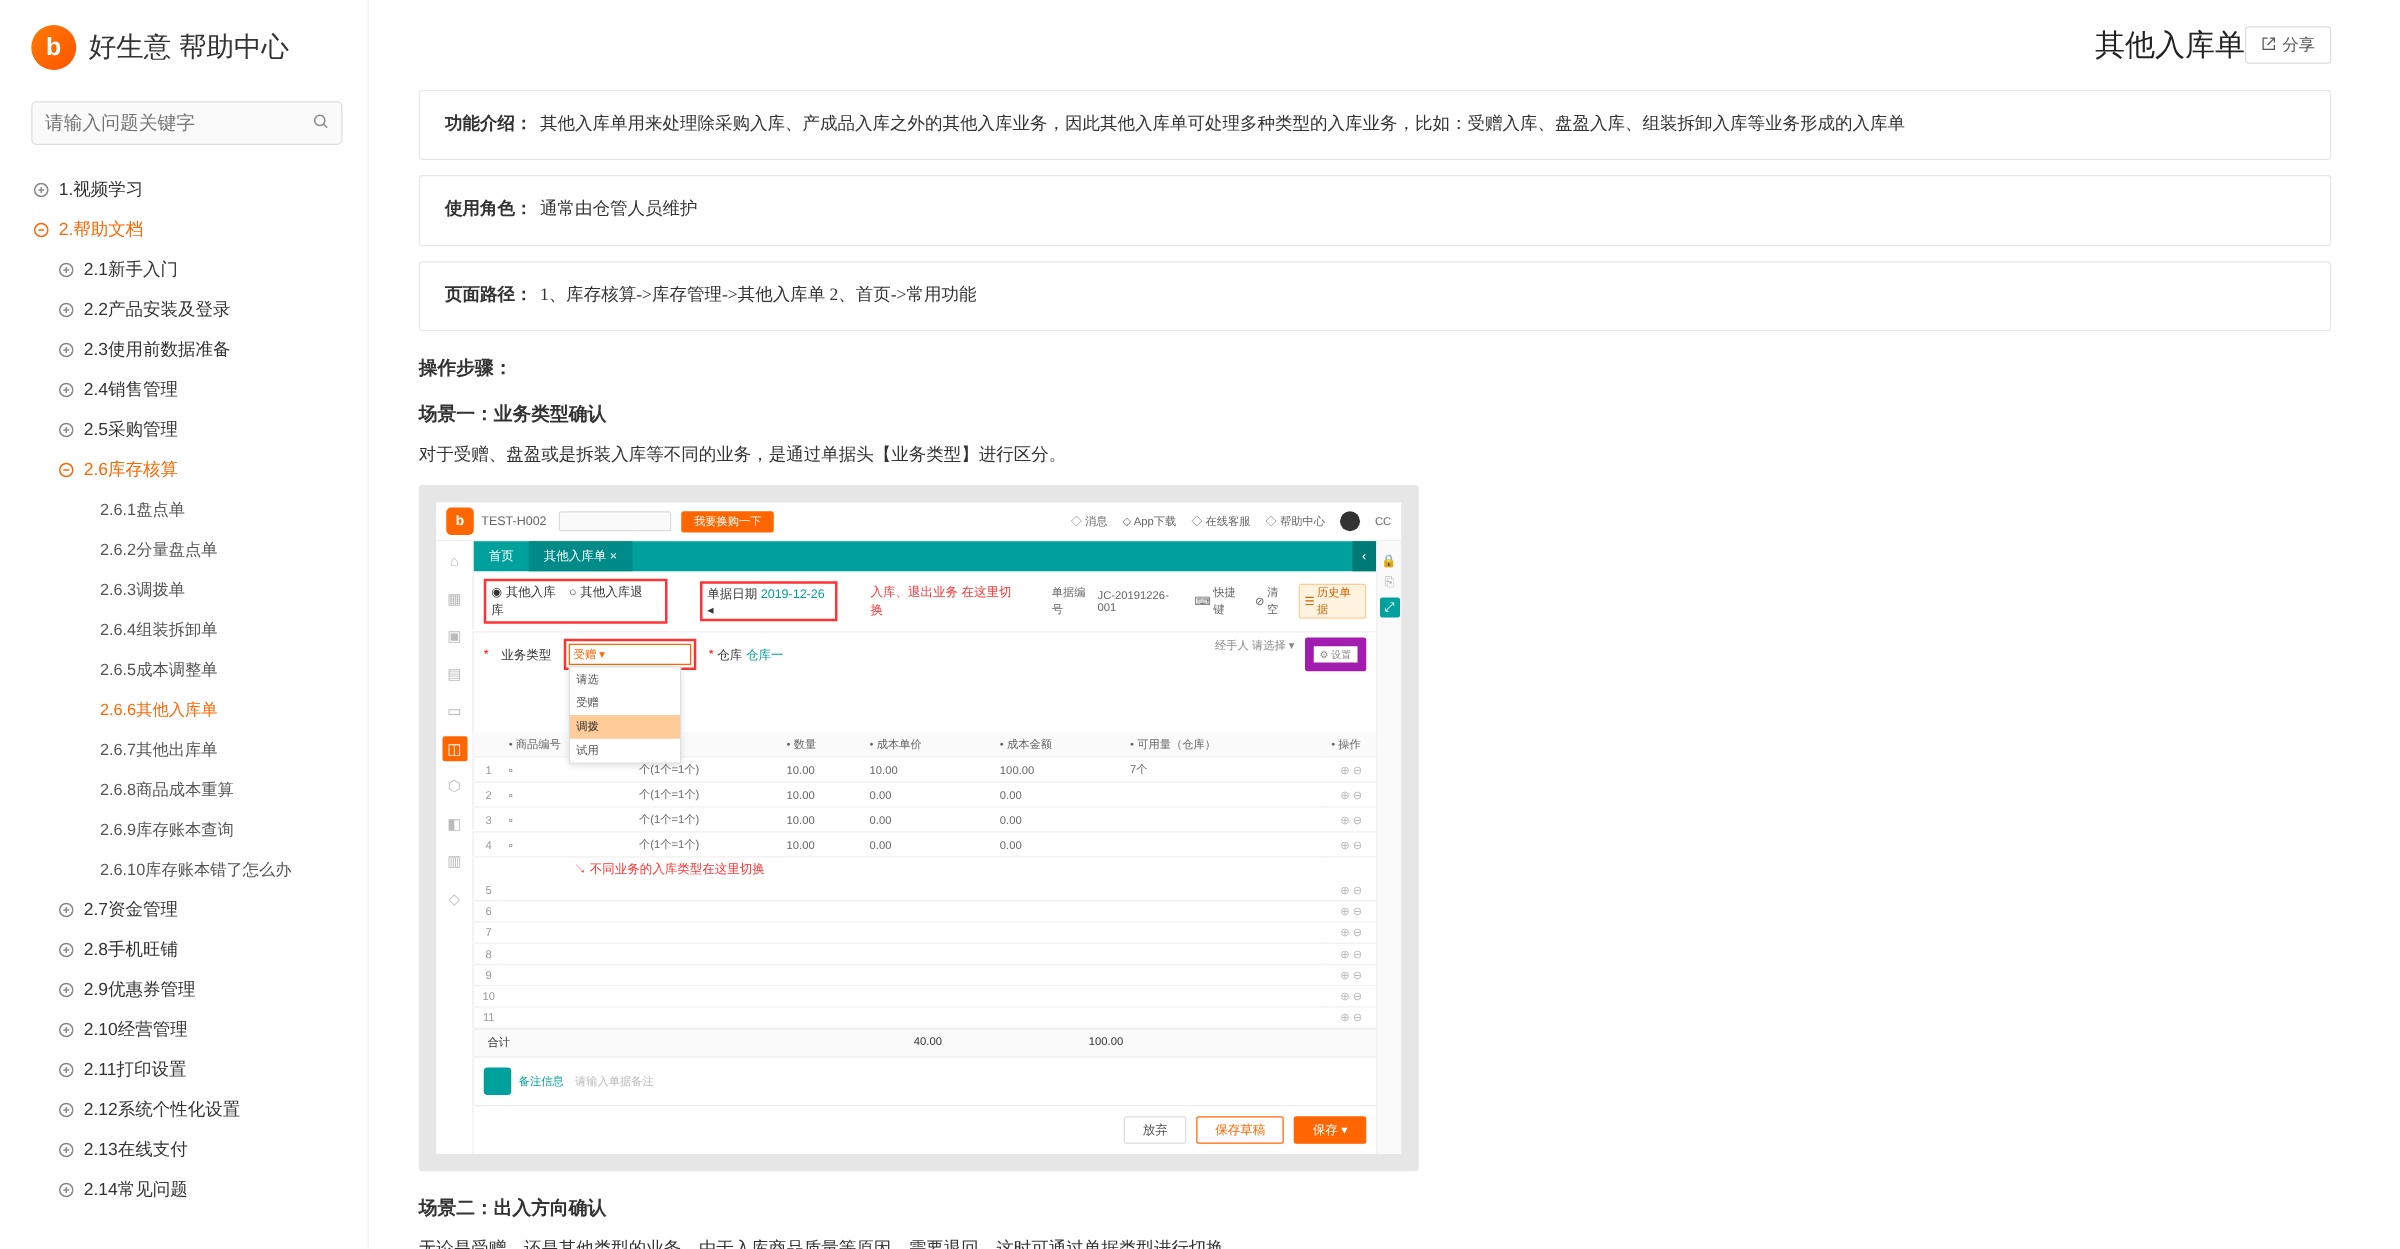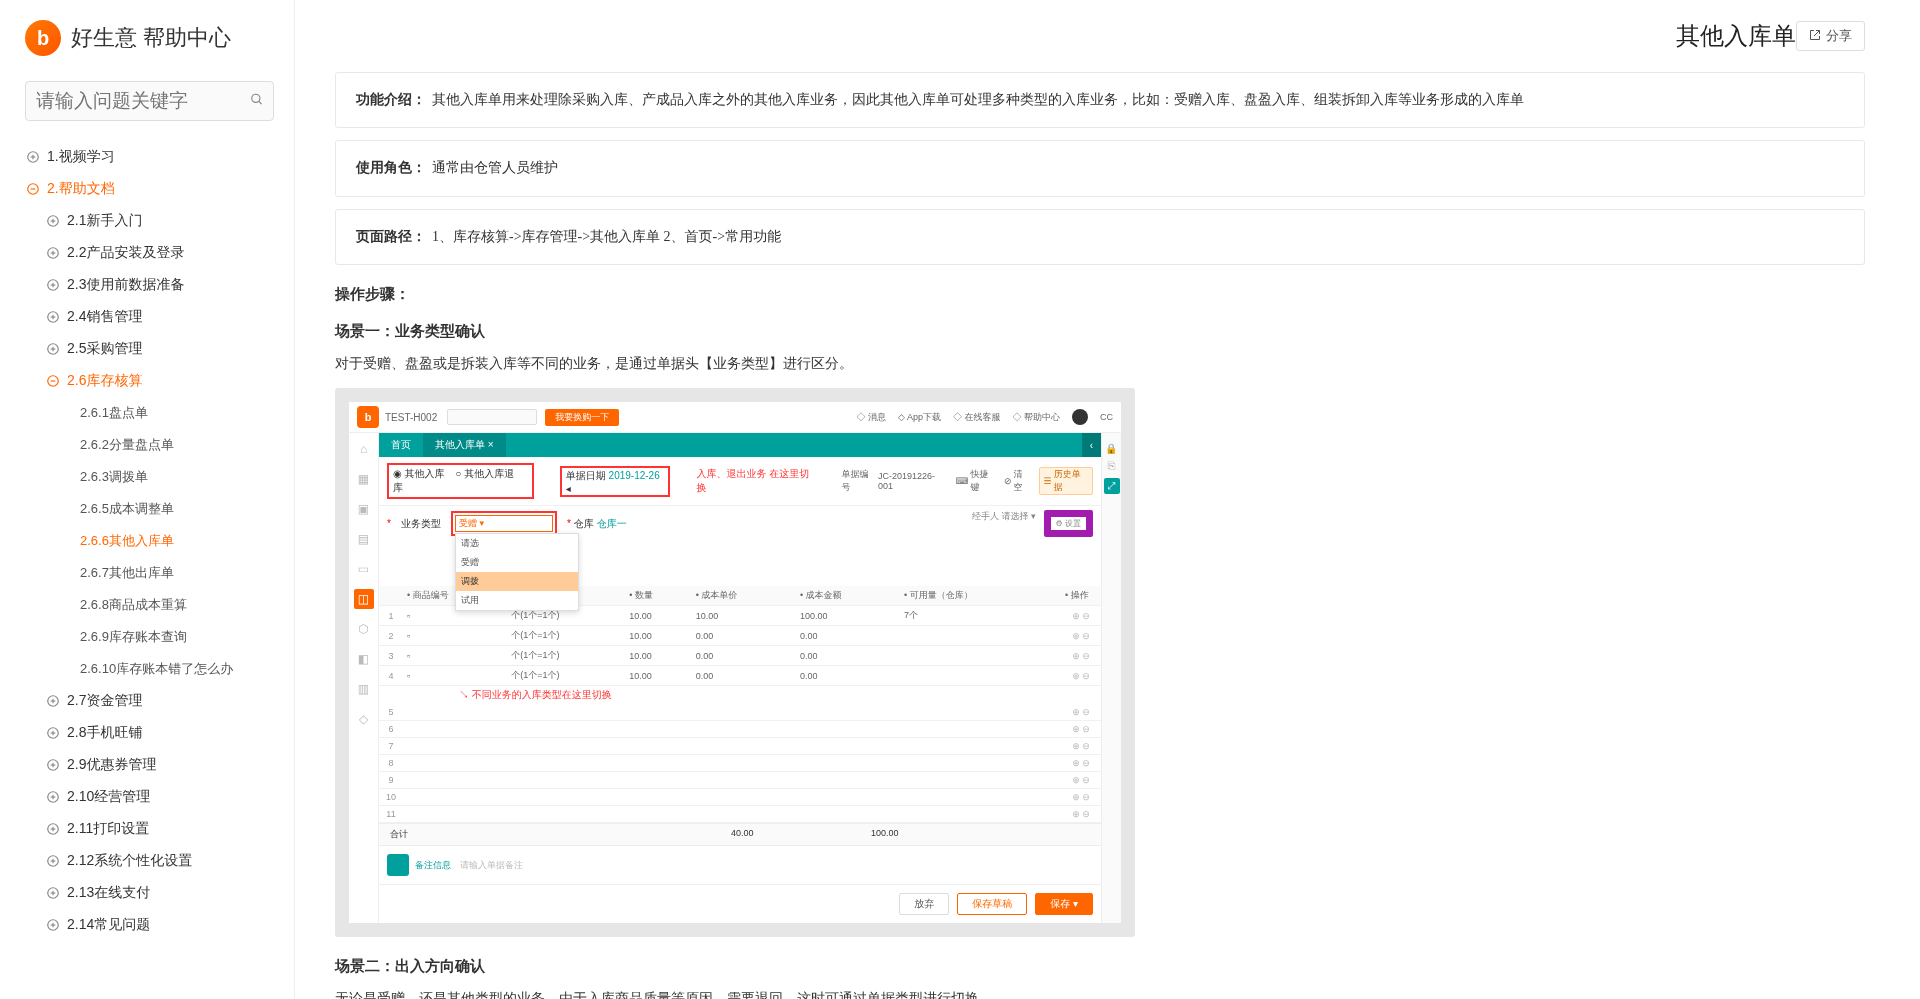--- a/index.html
+++ b/index.html
@@ -6,21 +6,21 @@
 body { font-family: "Microsoft YaHei", "PingFang SC", sans-serif; font-size: 14px; color: #333; background: #fff; }
 
 .container { display: flex; width: 100%; }
 
 
 .sidebar { width: 295px; min-width: 295px; padding: 20px 20px 20px 25px; border-right: 1px solid #eee; }
 .logo-row { display: flex; align-items: center; gap: 10px; margin-bottom: 25px; }
 .logo { width: 36px; height: 36px; border-radius: 50%; background: linear-gradient(135deg, #ff7a00, #ff5500); display: flex; align-items: center; justify-content: center; color: #fff; font-weight: bold; font-size: 20px; }
 .logo-text { font-size: 22px; color: #333; font-weight: 500; }
 .search-wrap { position: relative; margin-bottom: 20px; }
-.search-input { width: 100%; padding: 8px 30px 8px 10px; border: 1px solid #ddd; border-radius: 4px; background: #fafafa; font-size: 19px; outline: none; }
+.search-input { width: 100%; padding: 8px 30px 8px 10px; border: 1px solid #ddd; border-radius: 4px; background: #fafafa; font-size: 15px; outline: none; }
 .search-icon-pos { position: absolute; right: 10px; top: 50%; transform: translateY(-50%); color: #888; }
 
 .nav-item { display: flex; align-items: center; padding: 7px 0 7px 0; cursor: pointer; color: #333; font-size: 14px; }
 .nav-item.active { color: #ff6600; }
 .nav-item .icon-slot { width: 16px; height: 16px; margin-right: 6px; display: inline-flex; align-items: center; justify-content: center; font-size: 14px; color: #888; }
 .nav-item.active .icon-slot { color: #ff6600; }
 .lvl2 { padding-left: 20px; }
 .lvl3 { padding-left: 55px; }
 .lvl3 .nav-text { font-size: 13px; color: #555; }
 .lvl3.active .nav-text { color: #ff6600; }
@@ -63,21 +63,21 @@
 .mock-radio { margin-right: 8px; }
 .mock-date-box { border: 2px solid #ff3333; padding: 1px 4px; display: inline-block; }
 .mock-red-text { color: #ff3333; font-size: 10px; }
 .mock-right-links { margin-left: auto; display: flex; gap: 8px; font-size: 9px; color: #666; align-items: center; }
 .mock-right-links span { display: inline-flex; align-items: center; gap: 2px; }
 .mock-hist-badge { background: #fff3e0; border: 1px solid #ffcc99; padding: 0 4px; border-radius: 2px; color: #cc6600; }
 
 .mock-row2 { display: flex; padding: 4px 8px; gap: 10px; font-size: 10px; align-items: center; }
 .mock-dropdown-box { border: 2px solid #ff3333; padding: 2px; position: relative; }
 .mock-dropdown { width: 98px; border: 1px solid #ff6600; font-size: 9px; padding: 1px 3px; background: #fff; color: #ff6600; }
-.mock-dropdown-list { position: absolute; top: 20px; left: 2px; width: 124px; background: #fff; border: 1px solid #ddd; box-shadow: 0 2px 6px rgba(0,0,0,0.15); font-size: 9px; color: #555; z-index: 10; }
+.mock-dropdown-list { position: absolute; top: 20px; left: 2px; width: 90px; background: #fff; border: 1px solid #ddd; box-shadow: 0 2px 6px rgba(0,0,0,0.15); font-size: 9px; color: #555; z-index: 10; }
 .mock-dropdown-list div { padding: 3px 5px; }
 .mock-dropdown-list div.hl { background: #ffcc99; color: #333; }
 .mock-warehouse { display: flex; gap: 3px; align-items: center; }
 .mock-warehouse .req { color: red; }
 .mock-row2-right { margin-left: auto; display: flex; gap: 8px; align-items: flex-start; font-size: 9px; color: #888; }
 .mock-setbtn { border: 7px solid #a21caf; padding: 1px 5px; border-radius: 2px; font-size: 8px; }
 
 .mock-table { width: 100%; border-collapse: collapse; font-size: 9px; margin-top: 45px; }
 .mock-table th, .mock-table td { padding: 3px 4px; border-bottom: 1px solid #f0f0f0; text-align: left; color: #666; }
 .mock-table th { background: #fafafa; font-weight: normal; }
@@ -210,20 +210,23 @@
 
     <div id="nav-lvl3">
         <div class="nav-item lvl3">
           <span class="nav-text">2.6.1盘点单</span>
         </div>
         <div class="nav-item lvl3">
           <span class="nav-text">2.6.2分量盘点单</span>
         </div>
         <div class="nav-item lvl3">
           <span class="nav-text">2.6.3调拨单</span>
+        </div>
+        <div class="nav-item lvl3">
+          <span class="nav-text">2.6.4组装拆卸单</span>
         </div>
         <div class="nav-item lvl3">
           <span class="nav-text">2.6.5成本调整单</span>
         </div>
         <div class="nav-item lvl3 active">
           <span class="nav-text">2.6.6其他入库单</span>
         </div>
         <div class="nav-item lvl3">
           <span class="nav-text">2.6.7其他出库单</span>
         </div>

